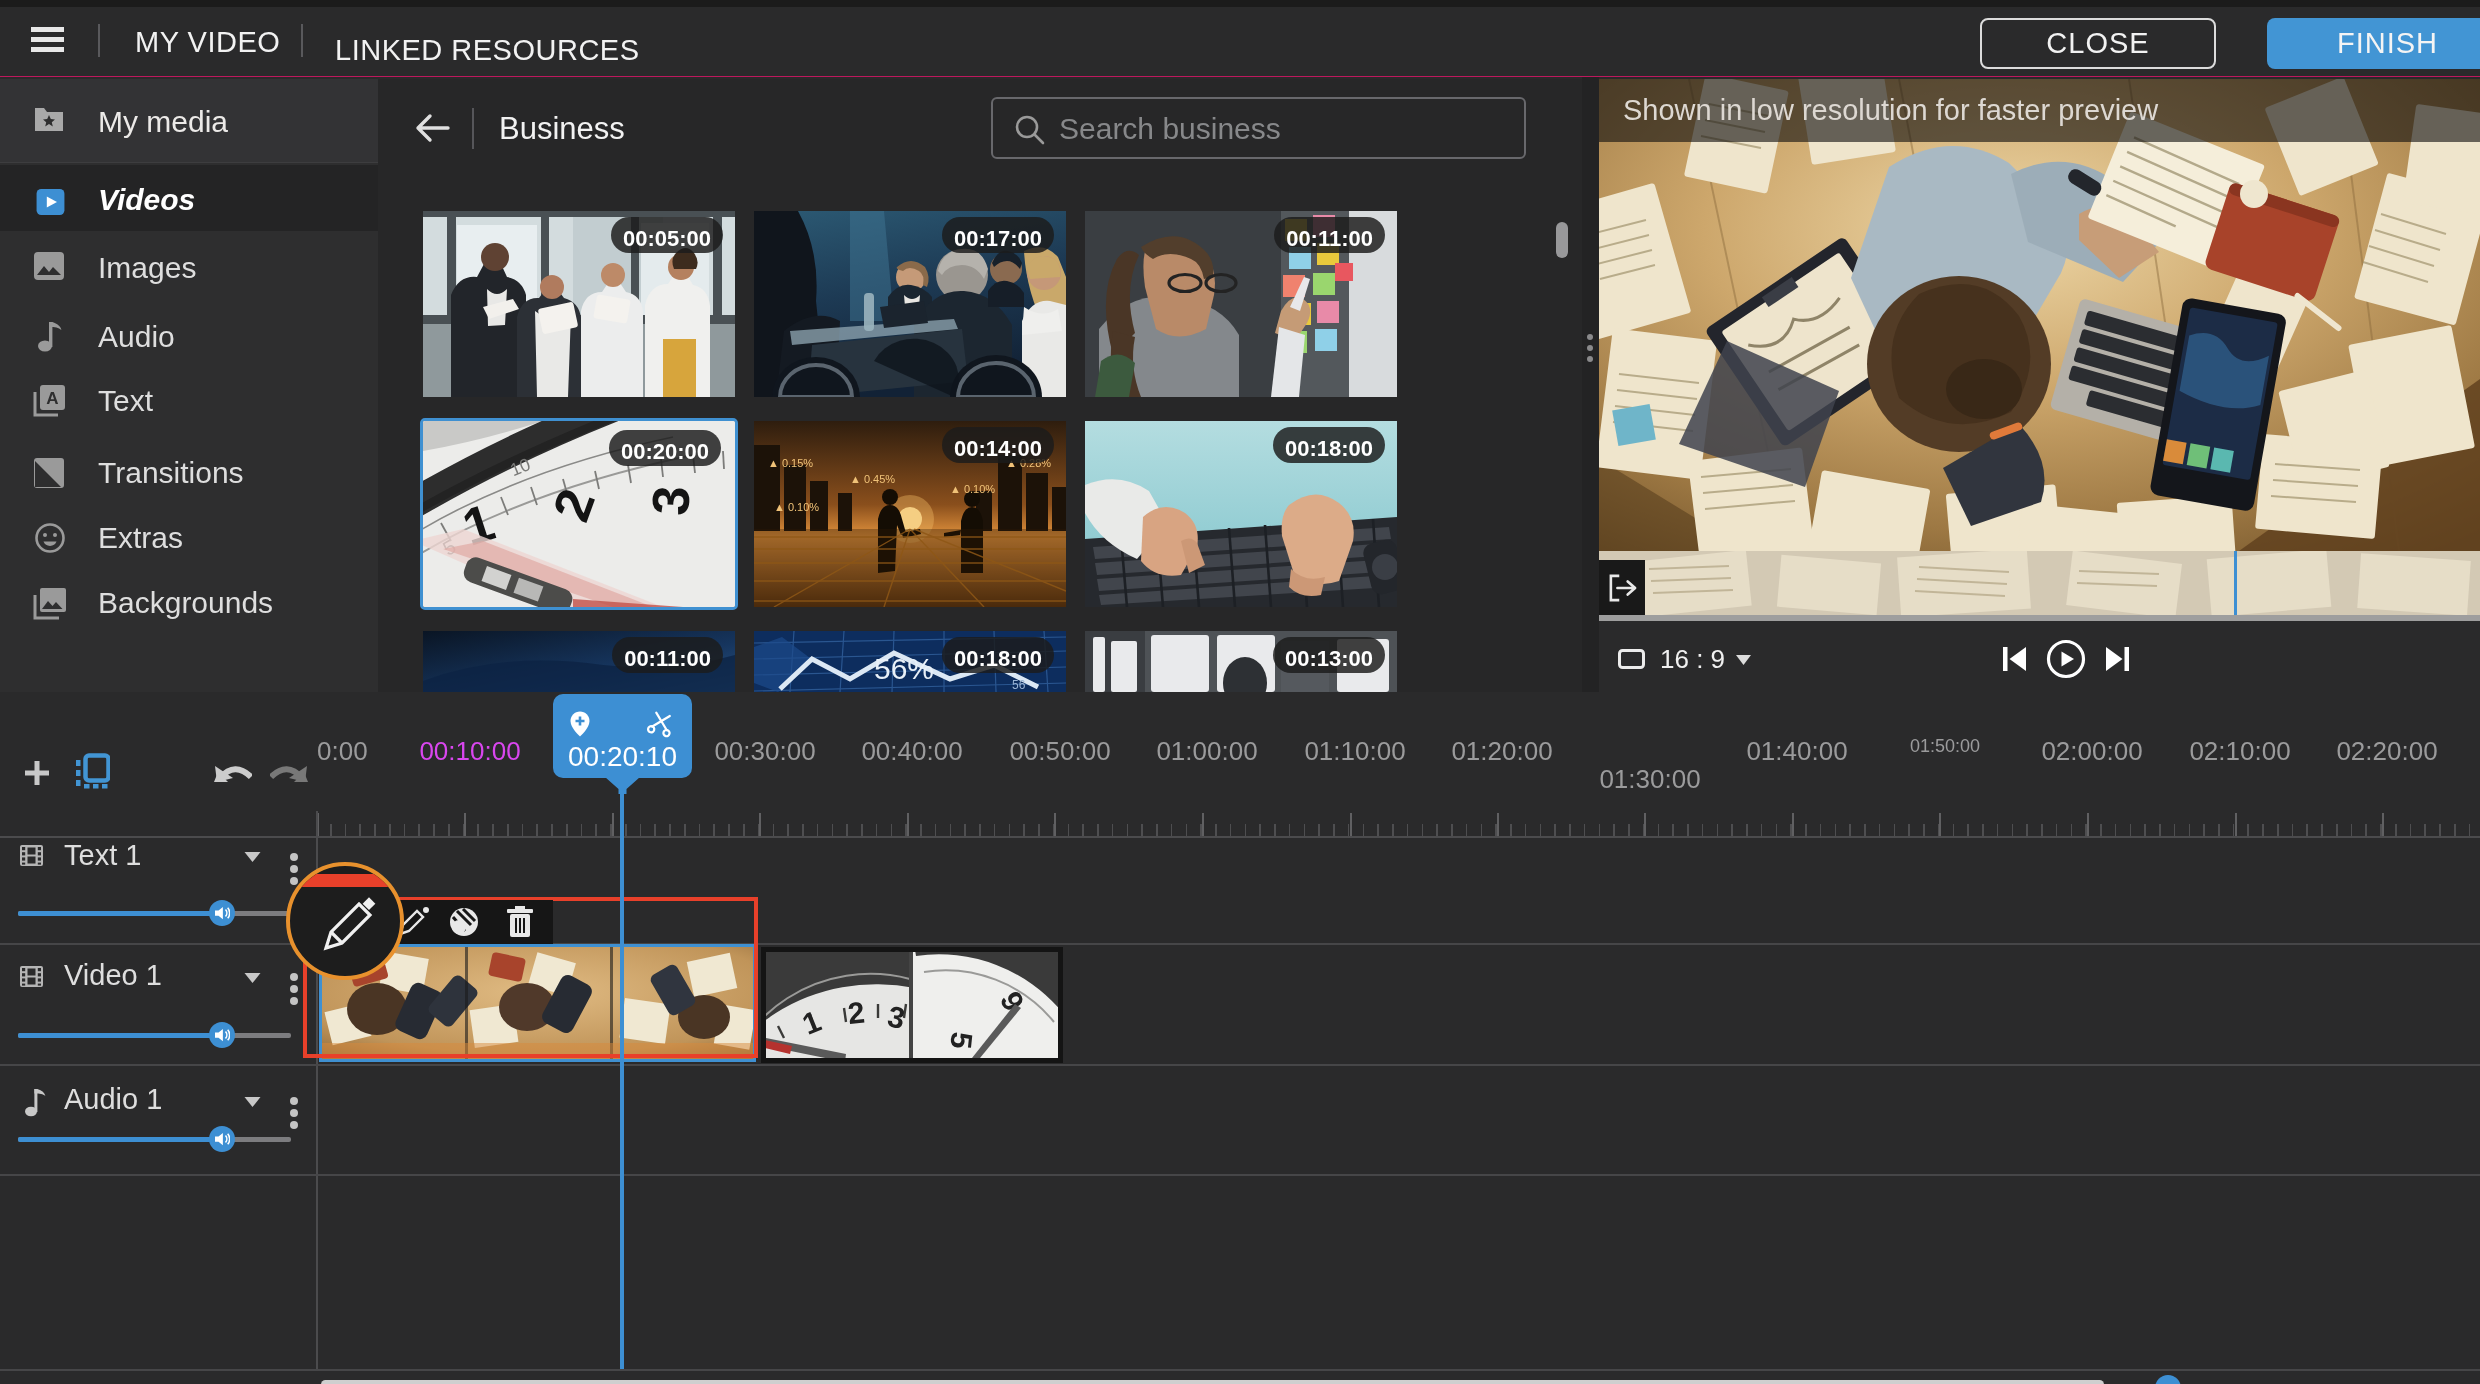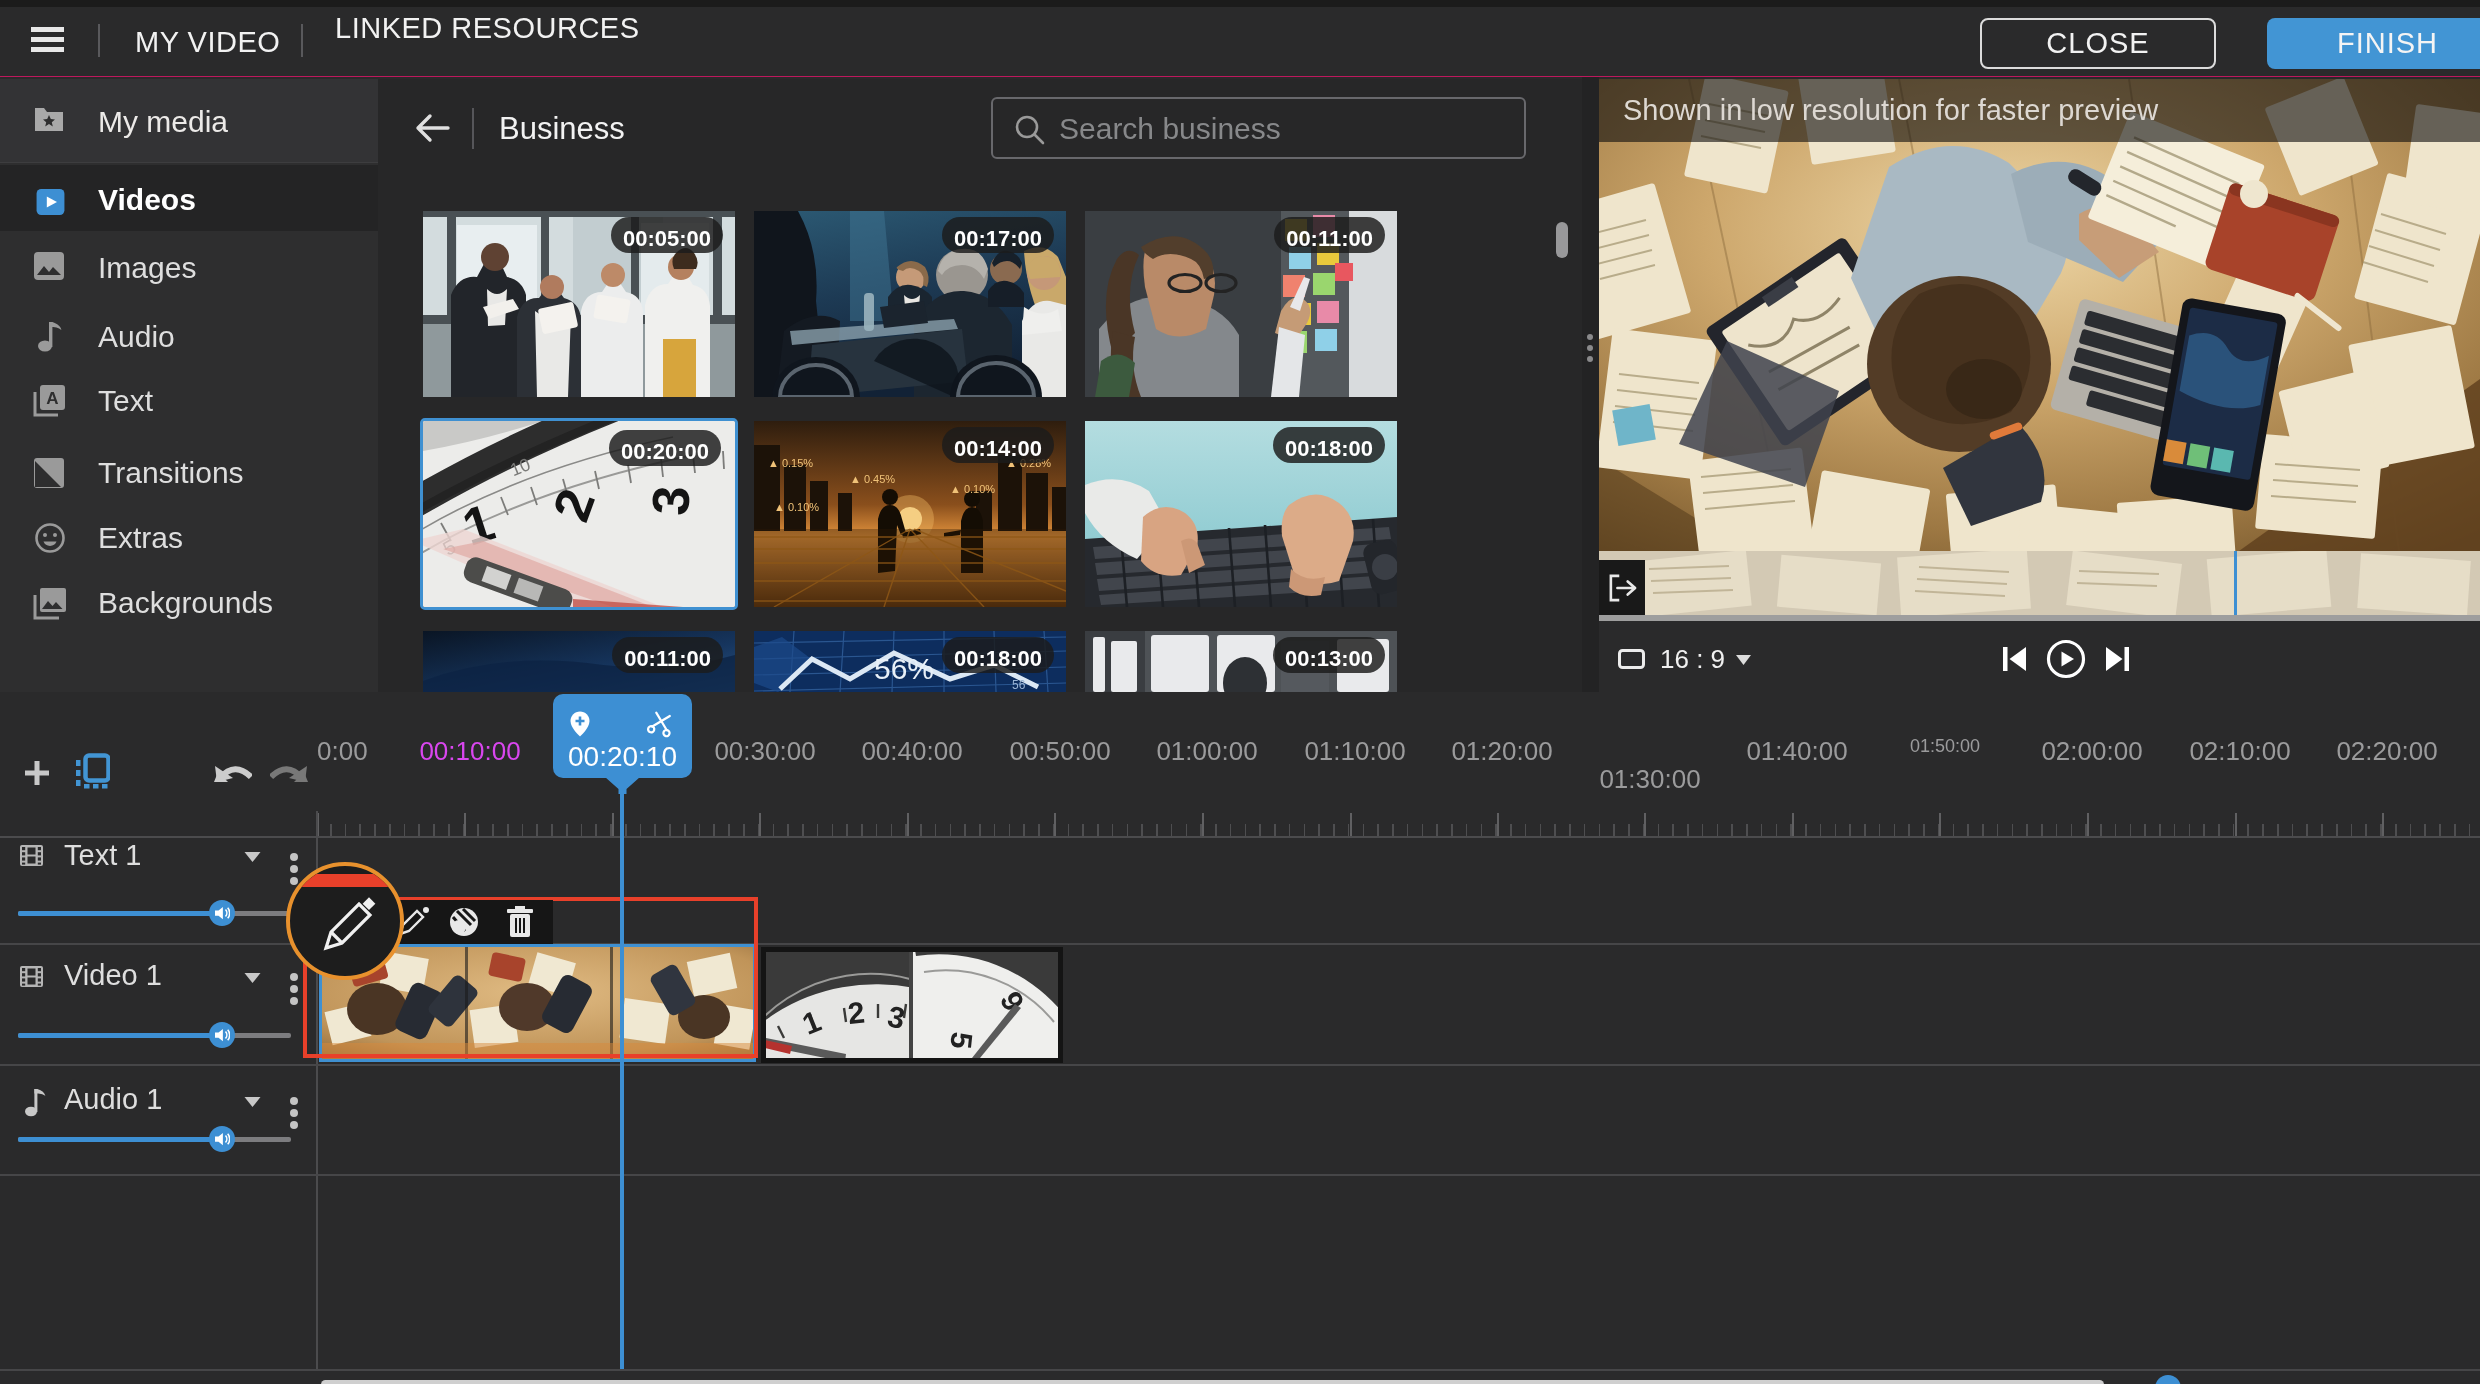--- a/index.html
+++ b/index.html
@@ -18,40 +18,40 @@
 <div id="stage">
 
   <div class="abs" style="left:0;top:0;width:2480px;height:77px;background:#2a2a2b;border-bottom:1px solid #be185d;">
     <div class="abs" style="left:0;top:0;width:2480px;height:7px;background:#1b1b1b;"></div>
     <div class="abs" style="left:31px;top:27px;width:33px;height:5px;background:#e8e8e8;"></div>
     <div class="abs" style="left:31px;top:37px;width:33px;height:5px;background:#e8e8e8;"></div>
     <div class="abs" style="left:31px;top:47px;width:33px;height:5px;background:#e8e8e8;"></div>
     <div class="abs" style="left:98px;top:24px;width:2px;height:33px;background:#59595c;"></div>
     <div class="abs" style="left:135px;top:26px;font-size:29px;color:#f2f2f2;letter-spacing:0.5px;">MY VIDEO</div>
     <div class="abs" style="left:301px;top:24px;width:2px;height:33px;background:#59595c;"></div>
-    <div class="abs" style="left:335px;top:12px;font-size:29px;color:#f2f2f2;letter-spacing:0.5px;text-align:right;">LINKED RESOURCES</div>
+    <div class="abs" style="left:335px;top:34px;font-size:29px;color:#f2f2f2;letter-spacing:0.5px;text-align:right;">LINKED RESOURCES</div>
     <div class="abs" style="left:1980px;top:18px;width:236px;height:51px;border:2px solid #dcdcdc;border-radius:8px;color:#f2f2f2;font-size:29px;letter-spacing:1px;text-align:center;line-height:47px;">CLOSE</div>
     <div class="abs" style="left:2267px;top:18px;width:213px;height:51px;background:#4295d4;border-radius:8px 0 0 8px;color:#f4f4f4;font-size:29px;letter-spacing:1px;text-align:center;line-height:51px;padding-left:28px;box-sizing:border-box;">FINISH</div>
   </div>
 
   <div class="abs" style="left:0;top:79px;width:378px;height:613px;background:#2e2e2f;">
 
     <div class="abs" style="left:0;top:0;width:378px;height:84px;background:#333335;border-bottom:1px solid #3d3d3f;"></div>
     <svg class="abs" style="left:33px;top:26px;" width="32" height="28" viewBox="0 0 32 28">
       <path d="M2 3 h9 l3 4 h16 v19 h-28 z" fill="#a9a9a9"></path>
       <path d="M16 10 l1.8 4 4.2.4 -3.2 2.8 1 4.2 -3.8 -2.3 -3.8 2.3 1 -4.2 -3.2 -2.8 4.2 -.4 z" fill="#2e2e2f"></path>
     </svg>
     <div class="abs lbl" style="left:98px;top:26px;color:#eceae8;">My media</div>
 
     <div class="abs" style="left:0;top:86px;width:378px;height:66px;background:#242425;"></div>
     <svg class="abs" style="left:36px;top:110px;" width="29" height="26" viewBox="0 0 30 28">
       <rect x="0" y="0" width="30" height="28" rx="5" fill="#3d8fd3"></rect>
       <path d="M11 8 l11 6 -11 6 z" fill="#fff"></path>
     </svg>
-    <div class="abs lbl" style="left:98px;top:104px;font-weight:bold;color:#fff;">Videos</div>
+    <div class="abs lbl" style="left:98px;top:104px;font-weight:bold;color:#fff;font-style:italic;">Videos</div>
 
     <svg class="abs" style="left:34px;top:173px;" width="30" height="28" viewBox="0 0 30 28">
       <rect x="0" y="0" width="30" height="28" rx="4" fill="#9a9a9a"></rect>
       <path d="M3 23 l7 -9 5 6 4 -5 8 8 z" fill="#2e2e2f"></path>
     </svg>
     <div class="abs lbl" style="left:98px;top:172px;">Images</div>
 
     <svg class="abs" style="left:38px;top:241px;" width="26" height="32" viewBox="0 0 26 32">
       <ellipse cx="7" cy="26" rx="7" ry="5.5" fill="#9a9a9a"></ellipse>
       <rect x="11" y="2" width="3.4" height="25" fill="#9a9a9a"></rect>

